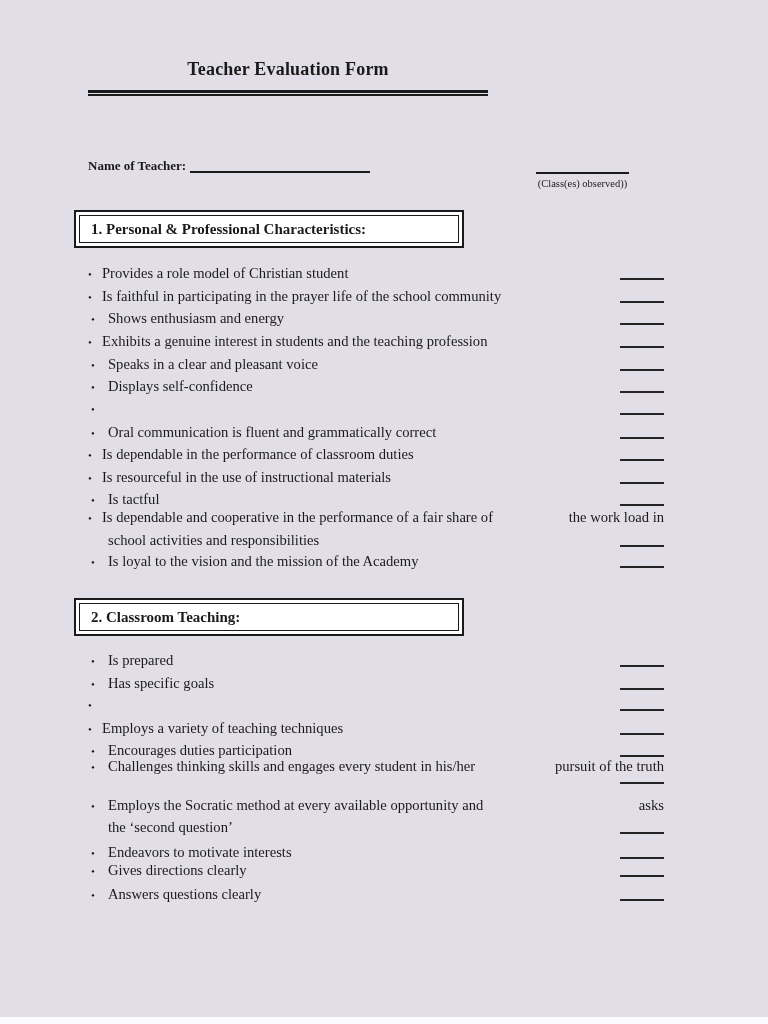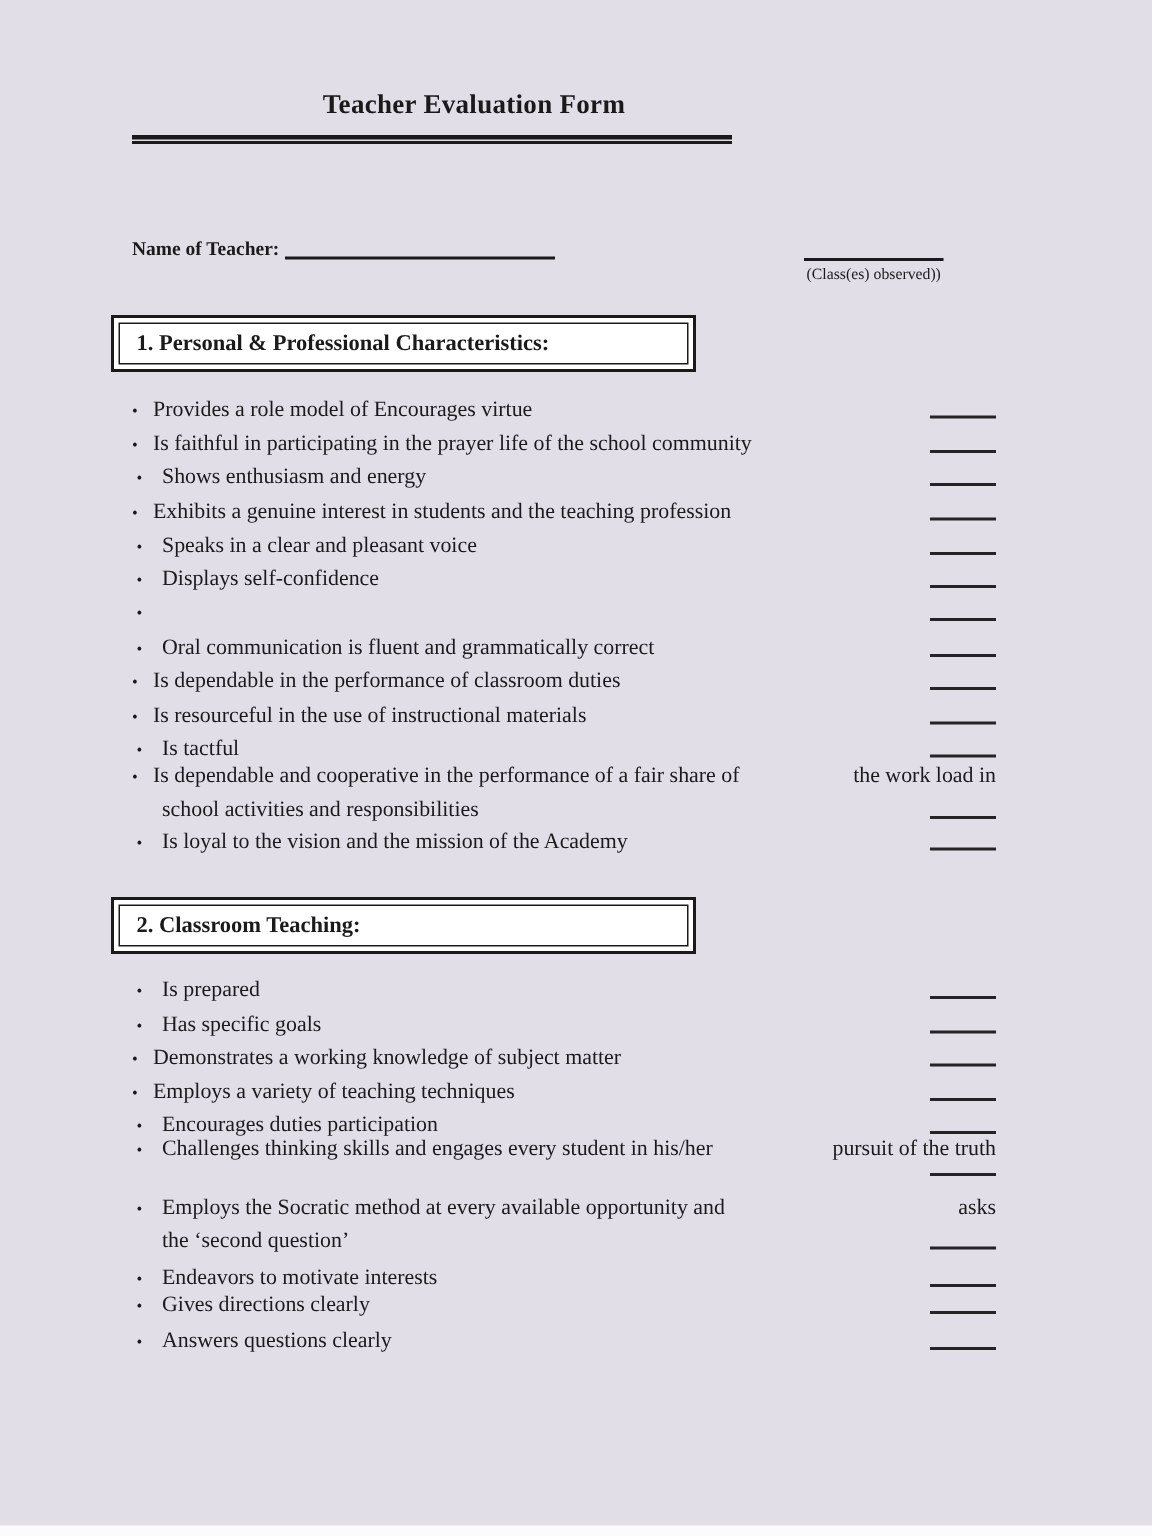--- a/index.html
+++ b/index.html
@@ -9,21 +9,21 @@
     --break:#fbfbfd;
   }
   html,body{margin:0;padding:0;}
   body{background:#cfcbd8;font-family:"Liberation Serif", serif;}
   .page{
     position:relative;width:768px;height:1024px;margin:0 auto;
     background:var(--bg);color:var(--ink);overflow:hidden;
   }
   .doc-title{
     position:absolute;top:59px;left:0;width:576px;text-align:center;
-    font-weight:bold;font-size:18px;letter-spacing:.2px;margin-left:28px;
+    font-weight:bold;font-size:18px;letter-spacing:.2px;
   }
   .title-rule{
     position:absolute;left:88px;top:90px;width:400px;height:1px;
     border-top:3px solid var(--ink);border-bottom:2px solid var(--ink);
   }
   .name-row{
     position:absolute;left:88px;top:158px;display:flex;align-items:baseline;
     font-size:13px;
   }
   .name-label{font-weight:bold;white-space:nowrap;}
@@ -82,21 +82,21 @@
     <div class="field-line"></div>
     <div class="field-caption">(Class(es) observed))</div>
   </div>
 
   <div class="page-break-strip"></div>
 <div class="secbox" style="top: 210px;">
       <div class="secbox-inner">1. Personal &amp; Professional Characteristics:</div>
     </div>
     <div class="row i0" style="top: 263px;">
       <span class="bullet">•</span>
-      <span class="itext">Provides a role model of Encourages virtue</span>
+      <span class="itext">Provides a role model of Christian student</span>
       <span class="spacer"></span>
       <span class="blankline"></span>
     </div>
     <div class="row i0" style="top: 286px;">
       <span class="bullet">•</span>
       <span class="itext">Is faithful in participating in the prayer life of the school community</span>
       <span class="spacer"></span>
       <span class="blankline"></span>
     </div>
     <div class="row i1" style="top: 308px;">
@@ -180,21 +180,20 @@
       <span class="blankline"></span>
     </div>
     <div class="row i1" style="top: 673px;">
       <span class="bullet">•</span>
       <span class="itext">Has specific goals</span>
       <span class="spacer"></span>
       <span class="blankline"></span>
     </div>
     <div class="row i0" style="top: 695px;">
       <span class="bullet">•</span>
-      <span class="itext">Demonstrates a working knowledge of subject matter</span>
       <span class="spacer"></span>
       <span class="blankline"></span>
     </div>
     <div class="row i0" style="top: 718px;">
       <span class="bullet">•</span>
       <span class="itext">Employs a variety of teaching techniques</span>
       <span class="spacer"></span>
       <span class="blankline"></span>
     </div>
     <div class="row i1" style="top: 740px;">

